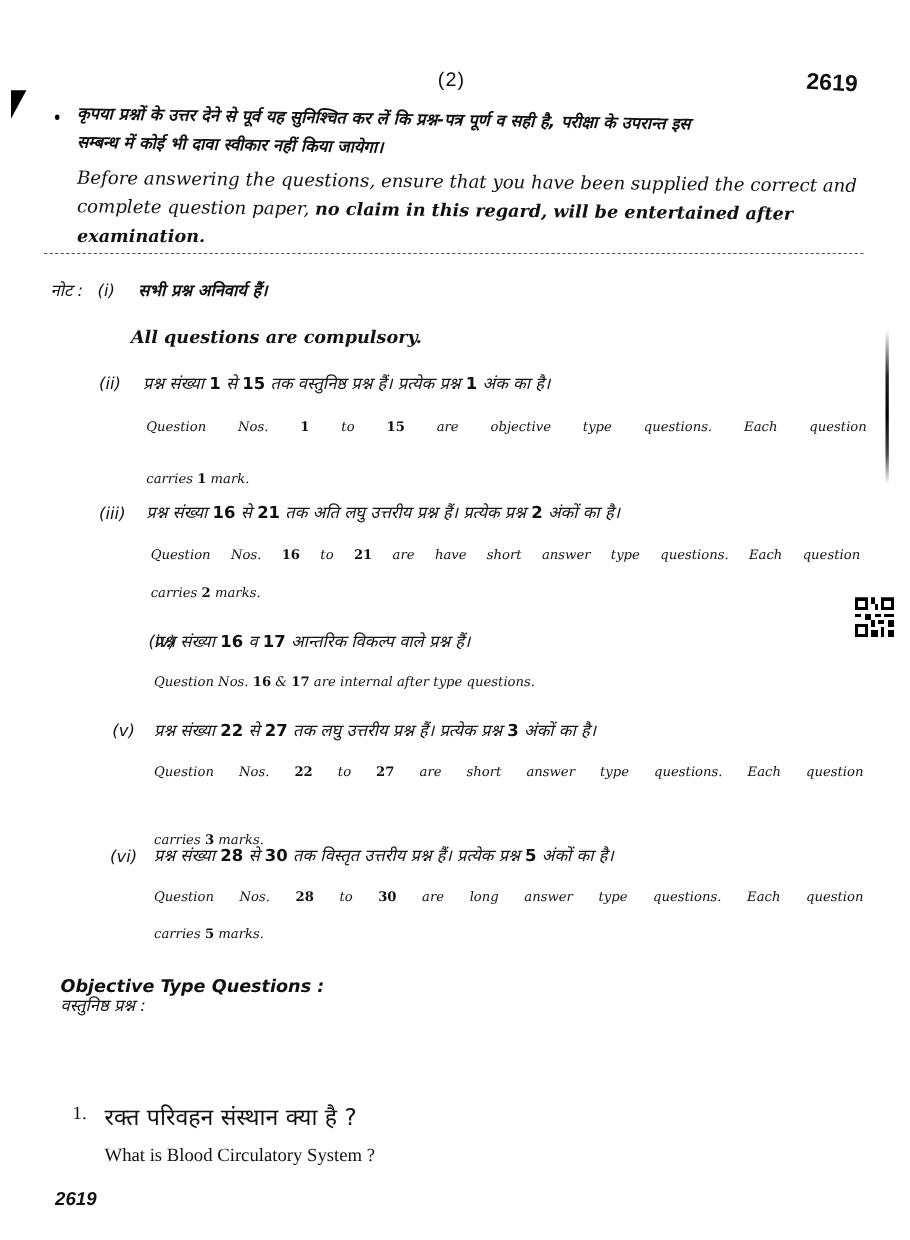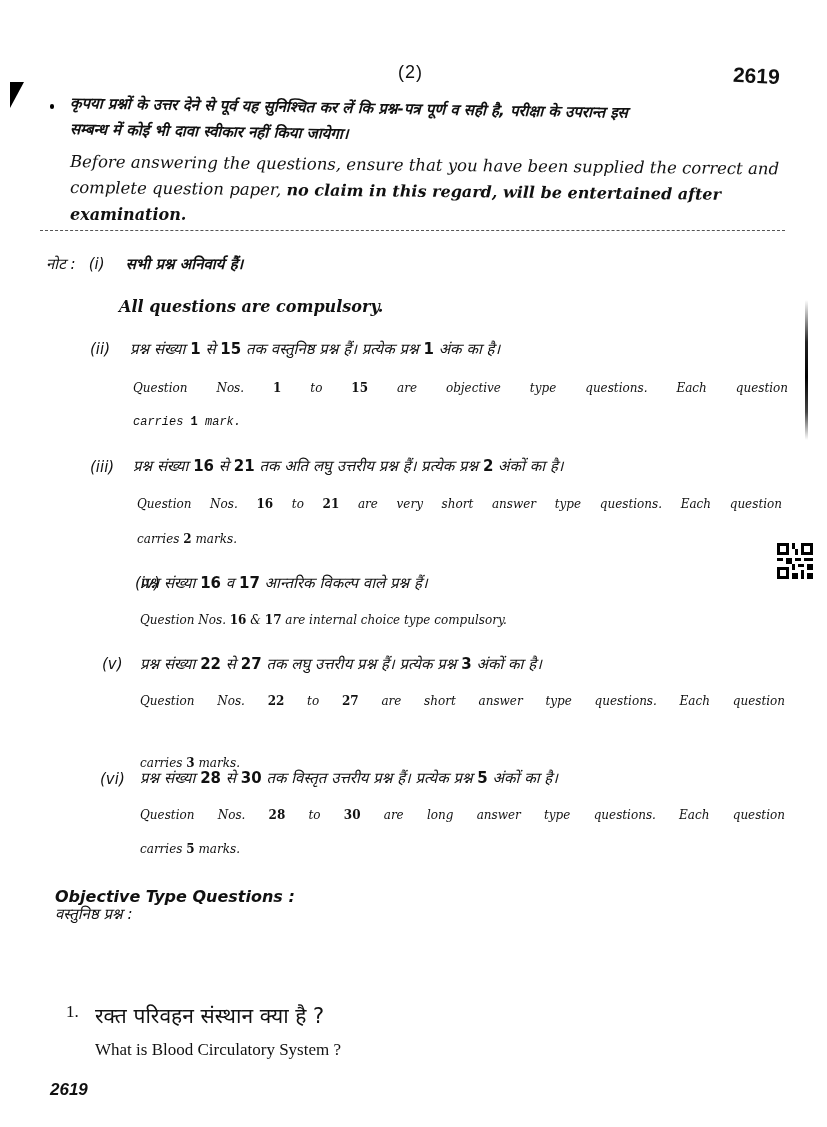--- a/index.html
+++ b/index.html
@@ -84,41 +84,41 @@
 </div>
 <div class="abs en-bold" style="left:119px; top:297px;">All questions are compulsory.</div>
 
 <div class="abs item-label" style="left:90px; top:340px;">(ii)</div>
 <div class="abs hi hi-item" style="left:130px; top:338px;">
   <span>प्रश्न संख्या </span><b class="num-b">1</b><span> से </span><b class="num-b">15</b><span> तक वस्तुनिष्ठ प्रश्न हैं। प्रत्येक प्रश्न </span><b class="num-b">1</b><span> अंक का है।</span>
 </div>
 <div class="abs en-italic en-item en-justify" style="left:133px; top:381px;">
   <span>Question Nos. </span><b class="num-b">1</b><span> to </span><b class="num-b">15</b><span> are objective type questions. Each question</span>
 </div>
-<div class="abs en-italic en-item" style="left:133px; top:415px;font-family:Liberation Mono, monospace;">
+<div class="abs en-italic en-item" style="left:133px; top:428px;">
   <span>carries </span><b class="num-b">1</b><span> mark.</span>
 </div>
 
 <div class="abs item-label" style="left:90px; top:458px;">(iii)</div>
 <div class="abs hi hi-item" style="left:133px; top:455px;">
   <span>प्रश्न संख्या </span><b class="num-b">16</b><span> से </span><b class="num-b">21</b><span> तक अति लघु उत्तरीय प्रश्न हैं। प्रत्येक प्रश्न </span><b class="num-b">2</b><span> अंकों का है।</span>
 </div>
 <div class="abs en-italic en-item en-justify" style="left:137px; top:497px; width:645px;">
-  <span>Question Nos. </span><b class="num-b">16</b><span> to </span><b class="num-b">21</b><span> are very short answer type questions. Each question</span>
+  <span>Question Nos. </span><b class="num-b">16</b><span> to </span><b class="num-b">21</b><span> are have short answer type questions. Each question</span>
 </div>
 <div class="abs en-italic en-item" style="left:137px; top:532px;">
   <span>carries </span><b class="num-b">2</b><span> marks.</span>
 </div>
 
 <div class="abs item-label" style="left:98px; top:574px;margin-left:37px;">(iv)</div>
 <div class="abs hi hi-item" style="left:140px; top:572px;">
   <span>प्रश्न संख्या </span><b class="num-b">16</b><span> व </span><b class="num-b">17</b><span> आन्तरिक विकल्प वाले प्रश्न हैं।</span>
 </div>
 <div class="abs en-italic en-item" style="left:140px; top:613px;">
-  <span>Question Nos. </span><b class="num-b">16</b><span> &amp; </span><b class="num-b">17</b><span> are internal choice type compulsory.</span>
+  <span>Question Nos. </span><b class="num-b">16</b><span> &amp; </span><b class="num-b">17</b><span> are internal after type questions.</span>
 </div>
 
 <div class="abs item-label" style="left:102px; top:655px;">(v)</div>
 <div class="abs hi hi-item" style="left:140px; top:653px;">
   <span>प्रश्न संख्या </span><b class="num-b">22</b><span> से </span><b class="num-b">27</b><span> तक लघु उत्तरीय प्रश्न हैं। प्रत्येक प्रश्न </span><b class="num-b">3</b><span> अंकों का है।</span>
 </div>
 <div class="abs en-italic en-item en-justify" style="left:140px; top:694px; width:645px;">
   <span>Question Nos. </span><b class="num-b">22</b><span> to </span><b class="num-b">27</b><span> are short answer type questions. Each question</span>
 </div>
 <div class="abs en-italic en-item" style="left:140px; top:756px;">

